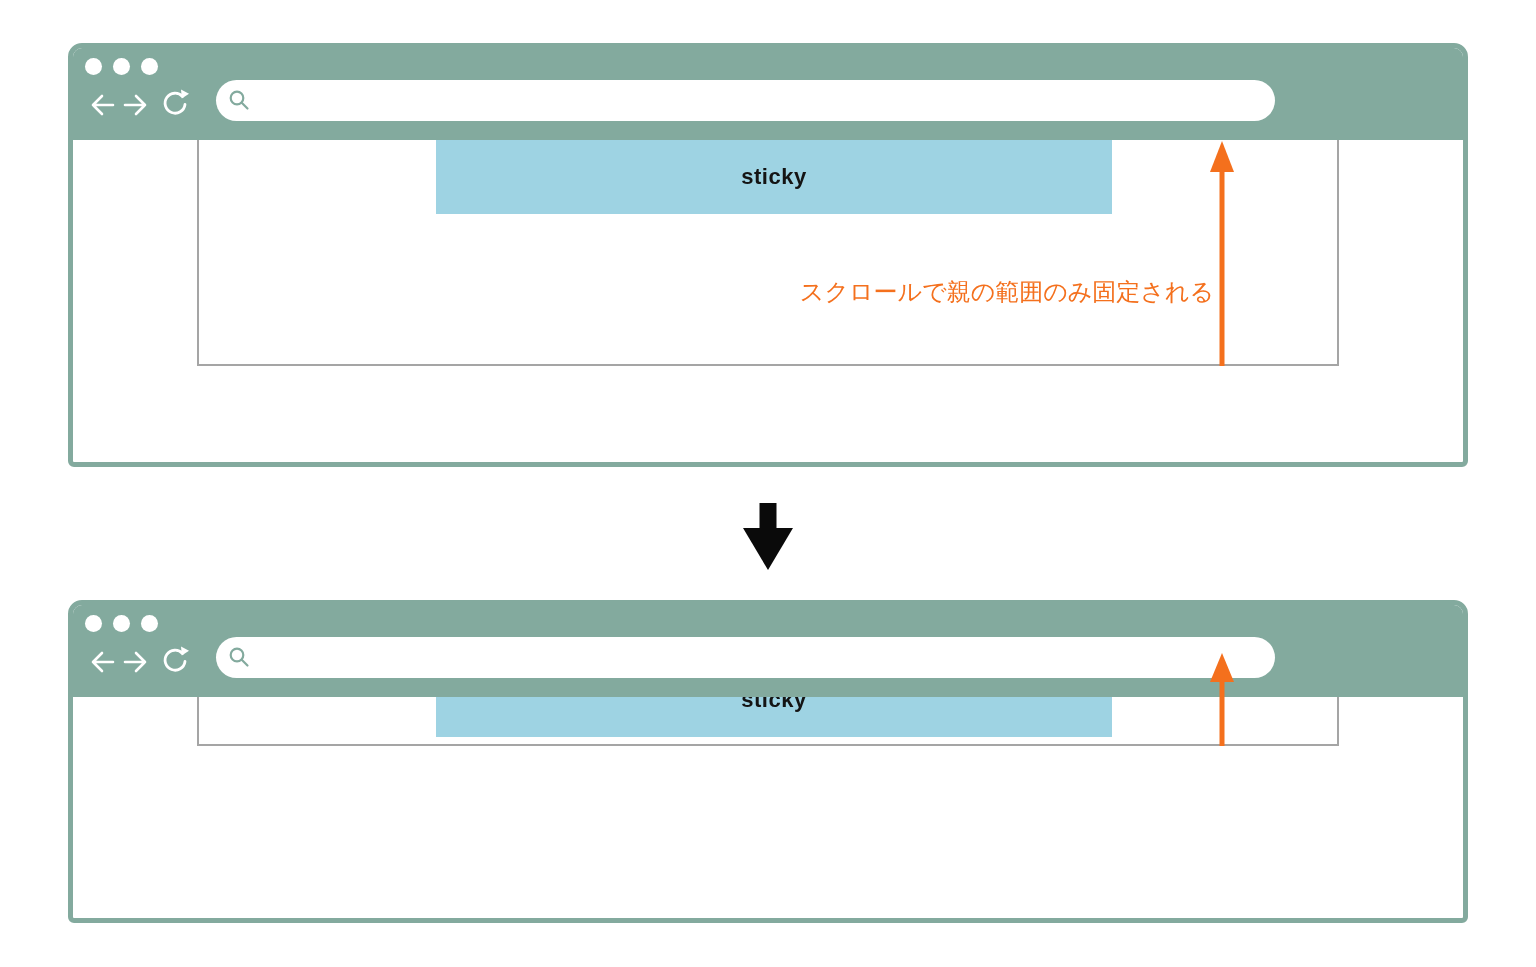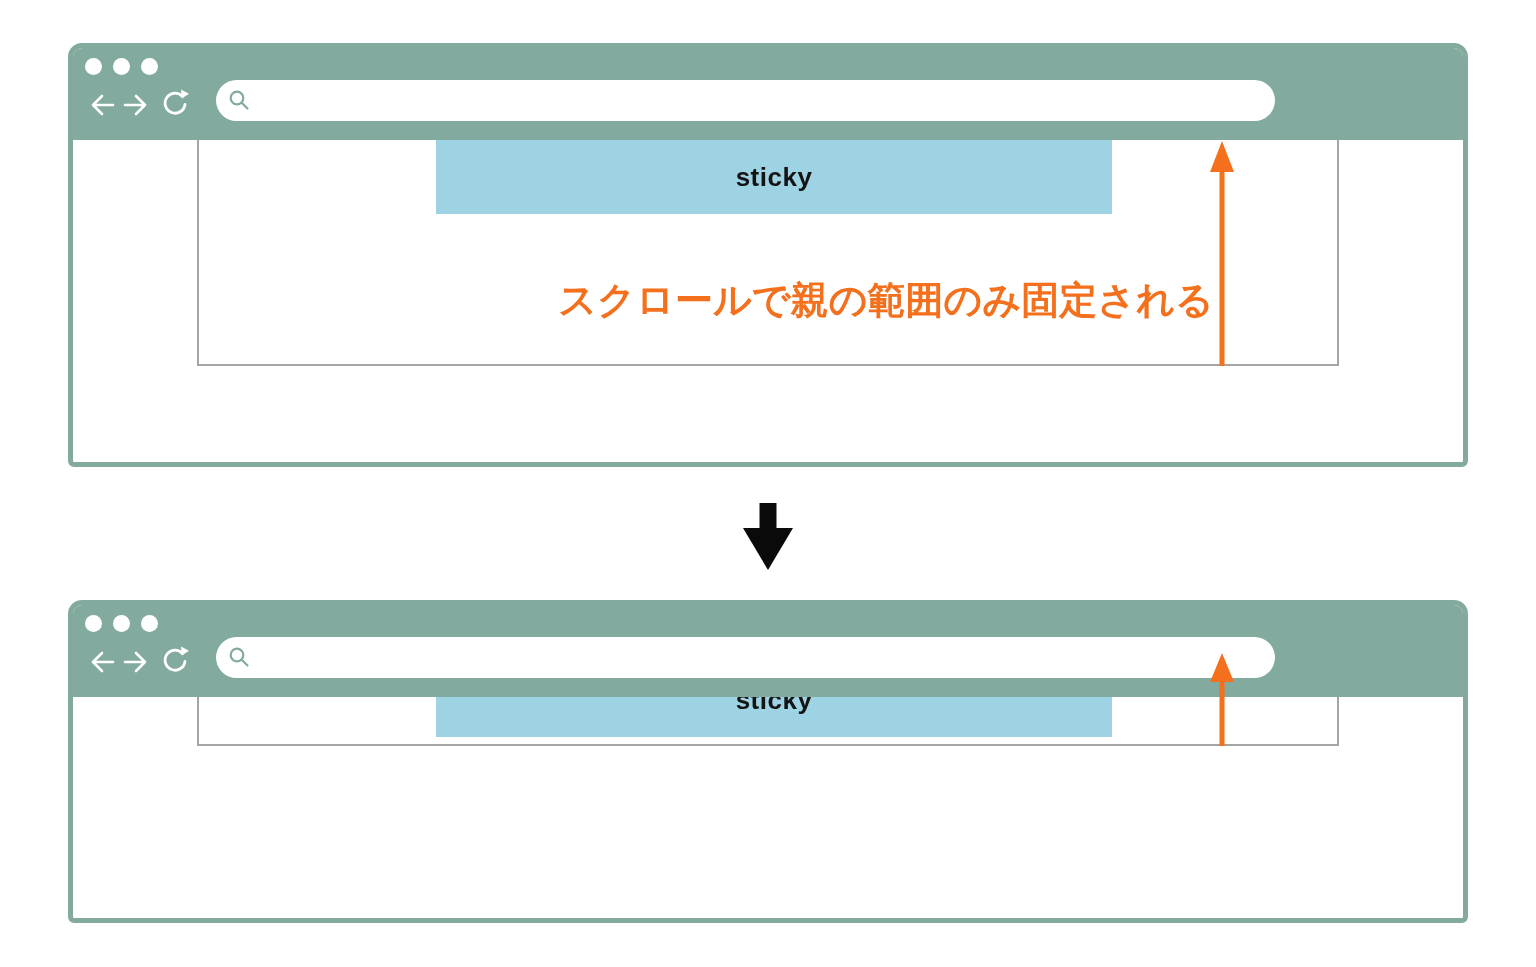--- a/index.html
+++ b/index.html
@@ -50,28 +50,28 @@
     position:absolute;left:124px;width:1142px;z-index:1;
     border:2px solid var(--parent_border_gray);border-top:none;background:transparent;
   }
   #win1 .parent-box{top:86px;height:232px;}
   #win2 .parent-box{top:40px;height:101px;}
 
   .sticky-bar{
     position:absolute;left:363px;width:676px;height:74px;z-index:2;
     background:var(--sticky_blue);
     display:flex;align-items:center;justify-content:center;
-    font-weight:bold;font-size:26px;color:#141414;letter-spacing:.5px;
+    font-weight:bold;font-size:22px;color:#141414;letter-spacing:.5px;
   }
   #win1 .sticky-bar{top:92px;}
   #win2 .sticky-bar{top:58px;}
 
   .annotation{
     position:absolute;z-index:3;color:var(--accent_orange);
-    font-weight:bold;font-size:38px;white-space:nowrap;line-height:1.2;
+    font-weight:normal;font-size:24px;white-space:nowrap;line-height:1.2;
   }
   #win1 .annotation{right:249px;top:230px;}
   #win2 .annotation{right:10px;top:180px;}
 
   .up-arrow{position:absolute;left:1132px;width:34px;z-index:10;}
   #win1 .up-arrow{top:92px;height:226px;}
   #win2 .up-arrow{top:47px;height:94px;}
 
   .step-arrow{position:absolute;left:742px;top:503px;width:52px;height:68px;}
 </style>

